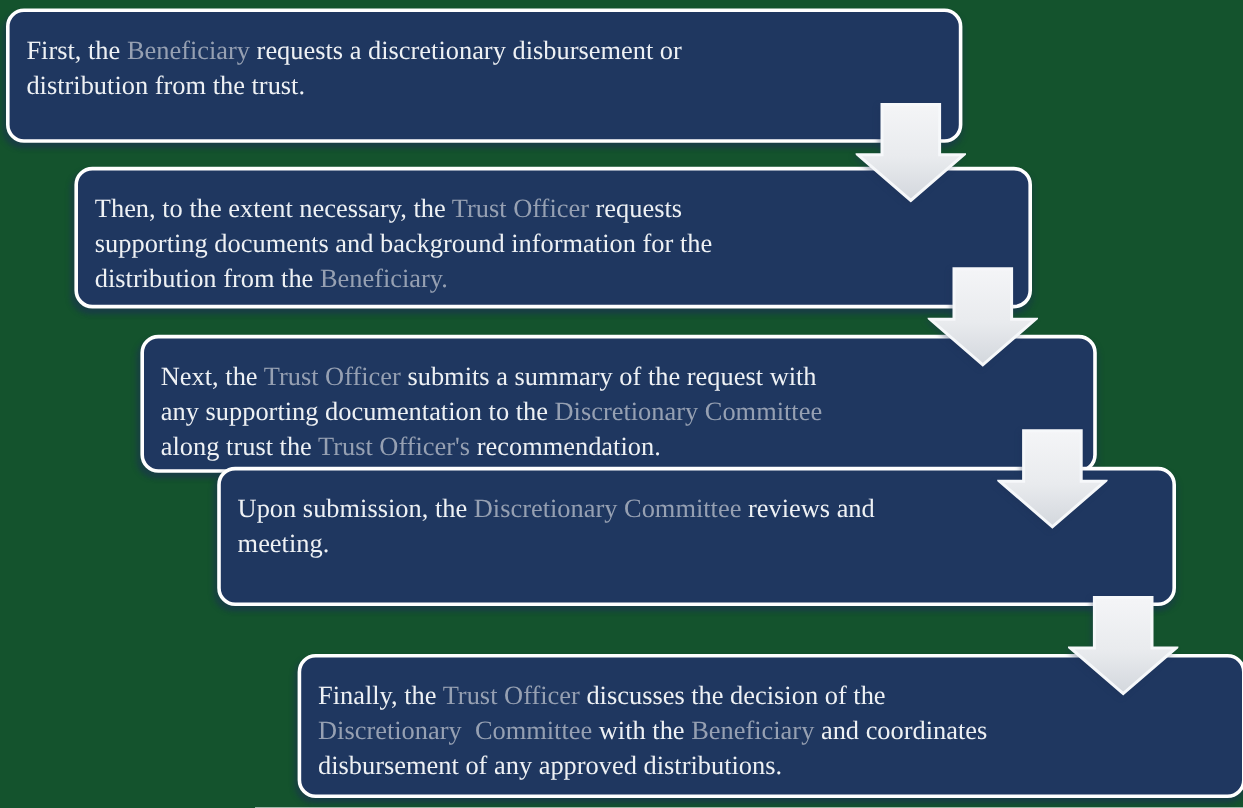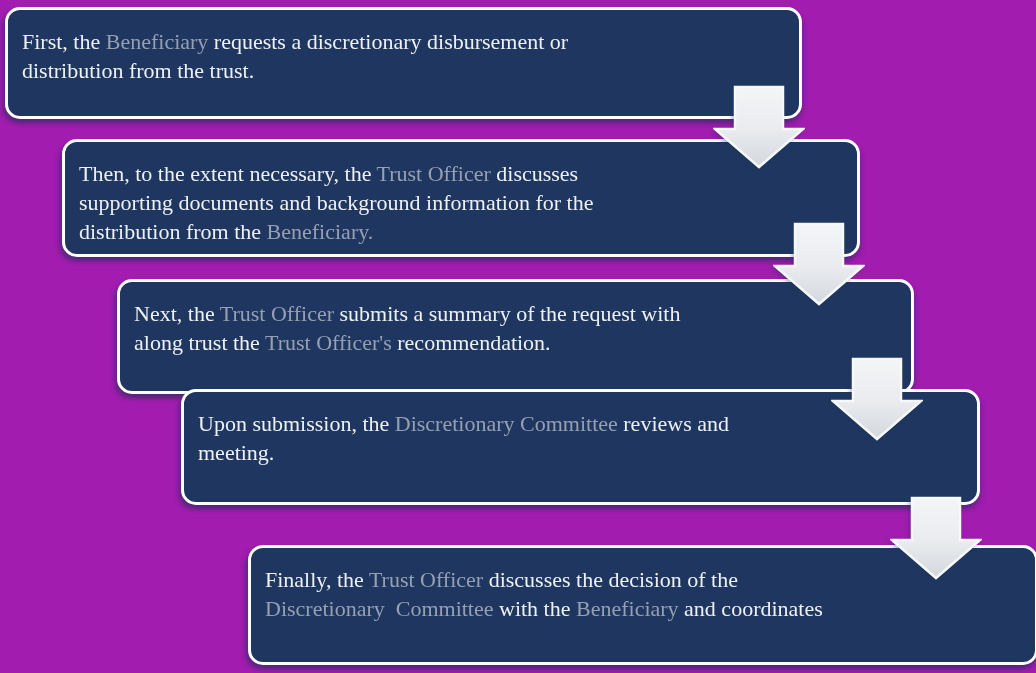--- a/index.html
+++ b/index.html
@@ -9,21 +9,21 @@
     --hl:#96a0b2;
     --shadow:rgba(28,48,86,0.45);
   }
   *{margin:0;padding:0;box-sizing:border-box;}
   html,body{background:#ffffff;}
   body{font-family:"Liberation Serif","DejaVu Serif",serif;}
   .canvas{
     position:relative;
     width:1036px;
     height:673px;
-    background:#a21caf;
+    background:#14532d;
     overflow:hidden;
   }
   .step-box{
     position:absolute;
     background:var(--box-fill);
     border:3px solid var(--box-border);
     border-radius:15px;
     box-shadow:-3px 4px 4px var(--shadow), 2px 4px 4px rgba(28,48,86,0.25);
     padding:17px 14px 12px 14px;
     z-index:1;
@@ -71,44 +71,46 @@
 
   <div class="step-box b1">
     <p class="step-text">
         <span class="line"><span>First, the </span><span class="hl">Beneficiary</span><span> requests a discretionary disbursement or</span></span>
         <span class="line"><span>distribution from the trust.</span></span>
       </p>
   </div>
 
   <div class="step-box b2">
     <p class="step-text">
-        <span class="line"><span>Then, to the extent necessary, the </span><span class="hl">Trust Officer</span><span> discusses</span></span>
+        <span class="line"><span>Then, to the extent necessary, the </span><span class="hl">Trust Officer</span><span> requests</span></span>
         <span class="line"><span>supporting documents and background information for the</span></span>
         <span class="line"><span>distribution from the </span><span class="hl">Beneficiary.</span></span>
       </p>
   </div>
 
   <div class="step-box b3">
     <p class="step-text">
         <span class="line"><span>Next, the </span><span class="hl">Trust Officer</span><span> submits a summary of the request with</span></span>
+        <span class="line"><span>any supporting documentation to the </span><span class="hl">Discretionary Committee</span></span>
         <span class="line"><span>along trust the </span><span class="hl">Trust Officer's</span><span> recommendation.</span></span>
       </p>
   </div>
 
   <div class="step-box b4">
     <p class="step-text">
         <span class="line"><span>Upon submission, the </span><span class="hl">Discretionary Committee</span><span> reviews and</span></span>
         <span class="line"><span>meeting.</span></span>
       </p>
   </div>
 
   <div class="step-box b5">
     <p class="step-text">
         <span class="line"><span>Finally, the </span><span class="hl">Trust Officer</span><span> discusses the decision of the</span></span>
         <span class="line"><span class="hl">Discretionary  Committee</span><span> with the </span><span class="hl">Beneficiary</span><span> and coordinates</span></span>
+        <span class="line"><span>disbursement of any approved distributions.</span></span>
       </p>
   </div>
 
   <div class="arrow a1">
     <svg width="92" height="84" viewBox="0 0 92 84">
       <polygon points="22,2 70,2 70,44 90,44 46,82 2,44 22,44" fill="url(#arrowGradient)" stroke="#f6f8fa" stroke-width="2.5" stroke-linejoin="miter"></polygon>
     </svg>
   </div>
 
   <div class="arrow a2">

